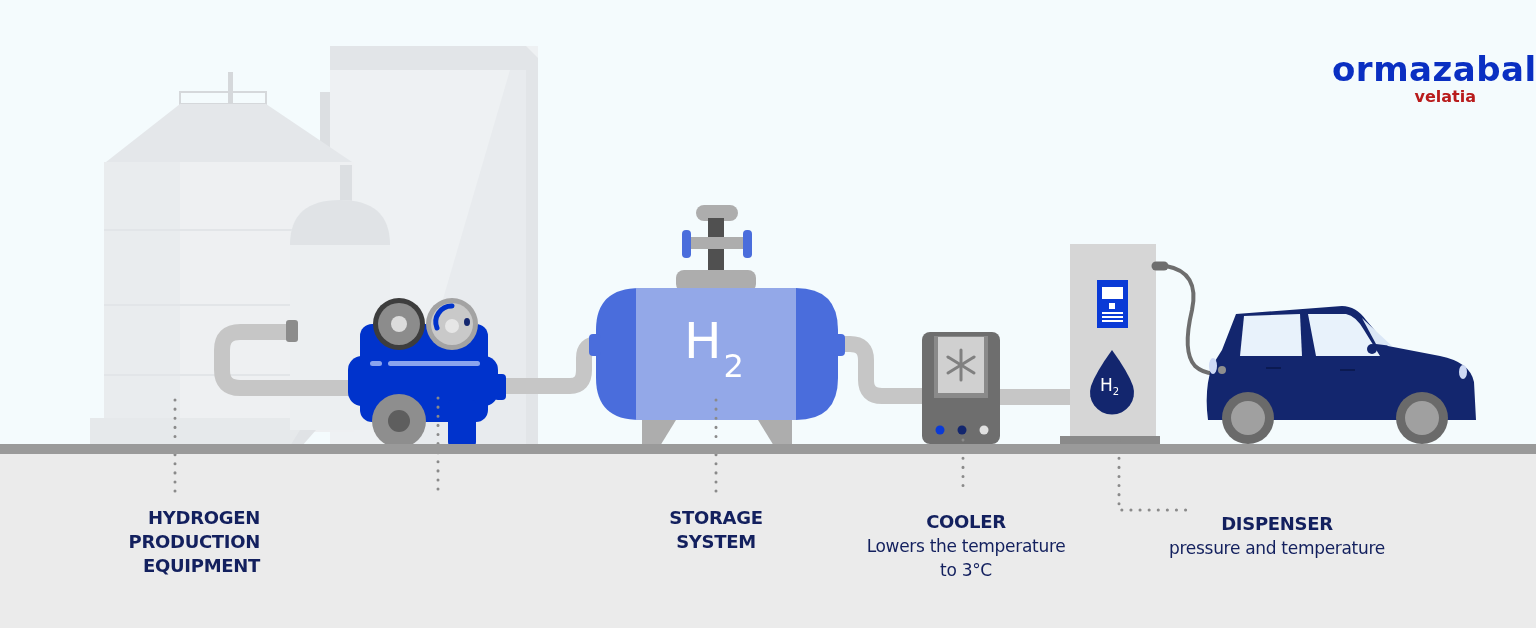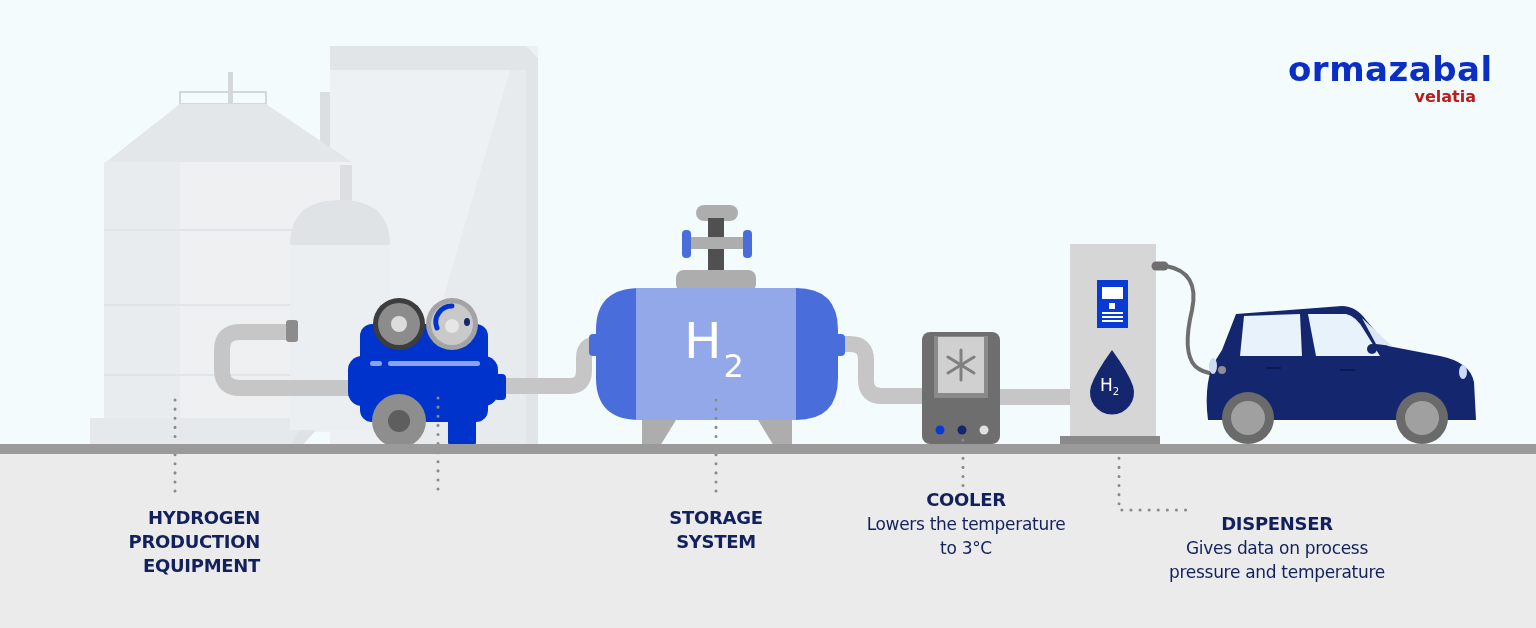--- a/index.html
+++ b/index.html
@@ -2,21 +2,21 @@
 <html><head>
 <meta charset="utf-8">
 <style>
   html,body{margin:0;padding:0;}
   body{width:1536px;height:628px;overflow:hidden;background:#f4fbfd;position:relative;font-family:"Liberation Sans","DejaVu Sans",sans-serif;}
   .scene{position:absolute;left:0;top:0;width:1536px;height:628px;}
   .ground-area{position:absolute;left:0;top:452px;width:1536px;height:176px;background:#ebebeb;}
   .ground-line{position:absolute;left:0;top:444px;width:1536px;height:10px;background:#9a9a9a;}
   svg{position:absolute;left:0;top:0;}
   .logo{position:absolute;left:1288px;top:52px;width:190px;text-align:right;}
-  .logo-main{display:block;font-size:34px;font-weight:bold;color:#0a2fc2;letter-spacing:0.5px;line-height:34px;font-family:"DejaVu Sans",sans-serif;}
+  .logo-main{display:block;font-size:34px;font-weight:bold;color:#0a2fc2;letter-spacing:0.5px;line-height:34px;font-family:"DejaVu Sans",sans-serif;margin-left:44px;}
   .logo-sub{display:block;font-size:16px;font-weight:bold;color:#b91c1c;line-height:18px;margin-top:2px;margin-right:2px;font-family:"DejaVu Sans",sans-serif;}
   .label{position:absolute;text-align:center;color:#13205e;font-family:"DejaVu Sans",sans-serif;}
   .label .title{display:block;font-weight:bold;font-size:18px;line-height:24px;letter-spacing:-0.3px;}
   .label .desc{display:block;font-size:17px;line-height:24px;letter-spacing:-0.3px;}
   .h2-tank{position:absolute;left:684px;top:316px;color:#fff;font-family:"DejaVu Sans",sans-serif;font-size:50px;line-height:50px;}
   .h2-tank sub{font-size:32px;position:relative;top:8px;margin-left:2px;}
   .h2-drop{position:absolute;left:1100px;top:375px;color:#fff;font-family:"DejaVu Sans",sans-serif;font-size:17px;}
   .h2-drop sub{font-size:10px;}
 </style>
 </head>
@@ -164,24 +164,23 @@
     <span class="title">PRODUCTION</span>
     <span class="title">EQUIPMENT</span>
   </div>
 
 
   <div class="label" style="left:656px;top:506px;width:120px;">
     <span class="title">STORAGE</span>
     <span class="title">SYSTEM</span>
   </div>
 
-  <div class="label" style="left:846px;top:488px;width:240px;text-align:center;">
+  <div class="label" style="left:846px;top:510px;width:240px;text-align:center;">
     <span class="title">COOLER</span>
     <span class="desc">Lowers the temperature</span>
     <span class="desc">to 3°C</span>
   </div>
 
   <div class="label" style="left:1150px;top:492px;width:254px;margin-top:20px;">
     <span class="title">DISPENSER</span>
-    <span class="desc">Gives data on process</span>
     <span class="desc">pressure and temperature</span>
   </div>
 </div>
 
 </body></html>

